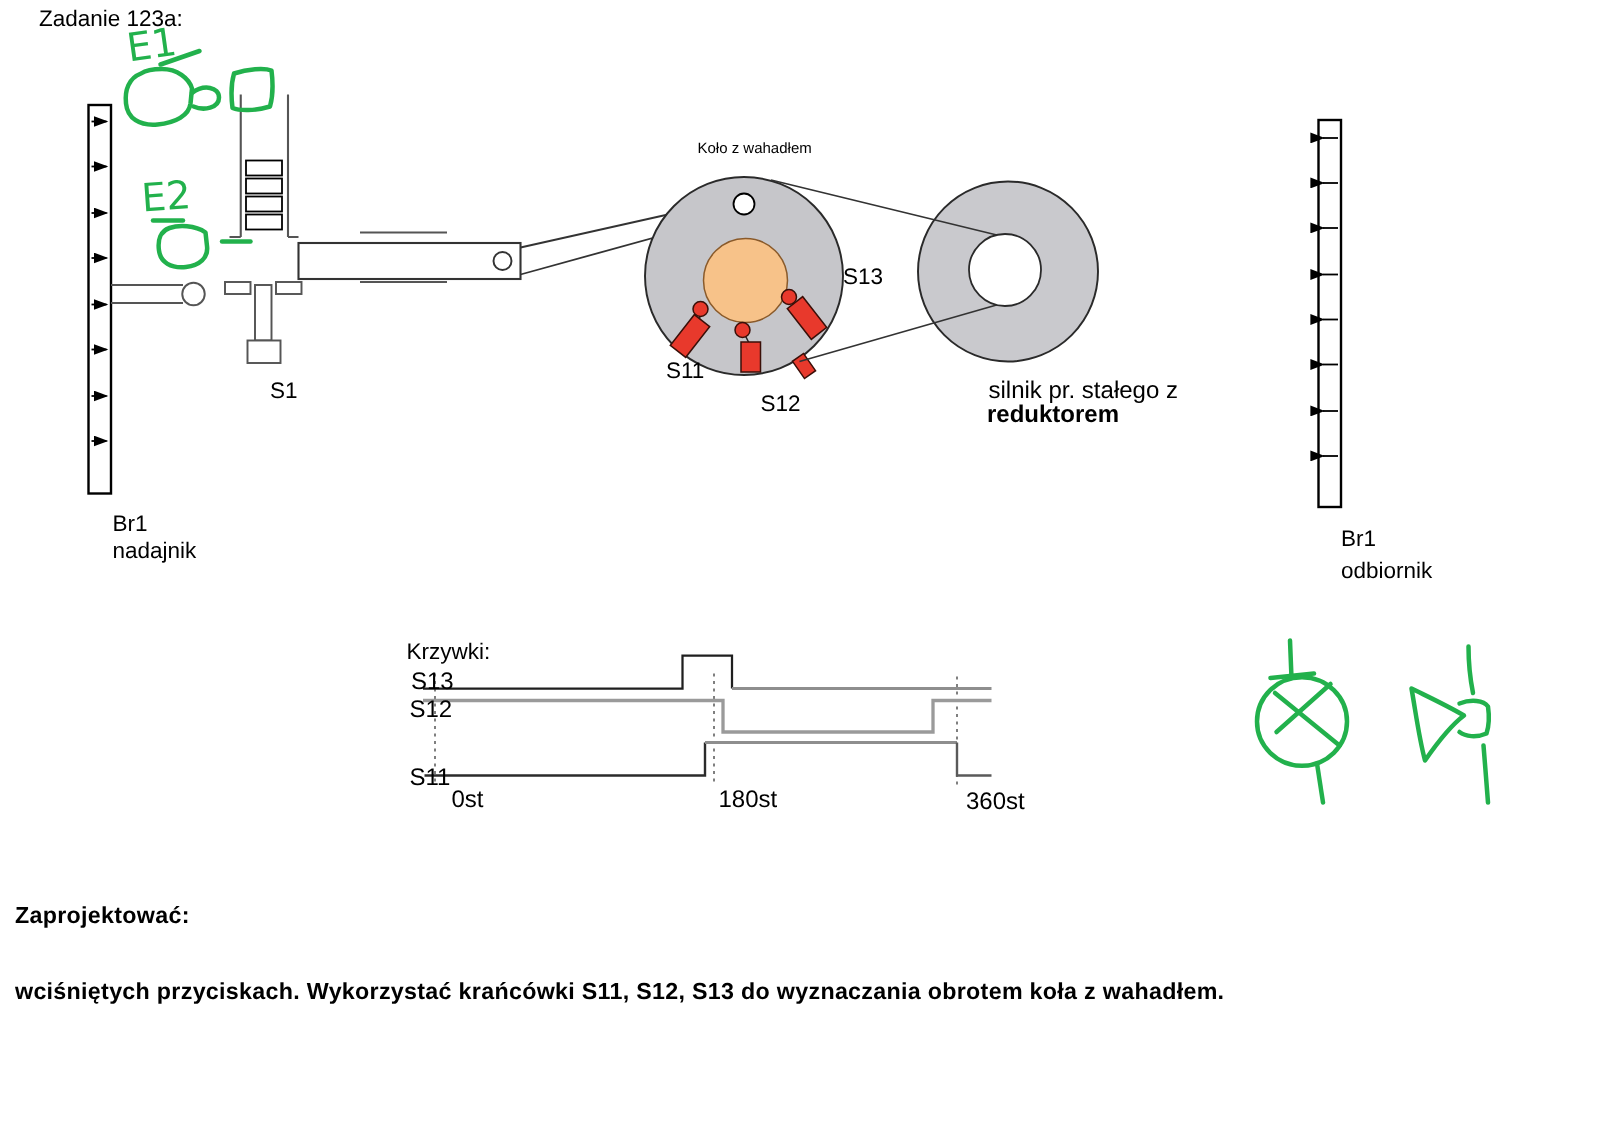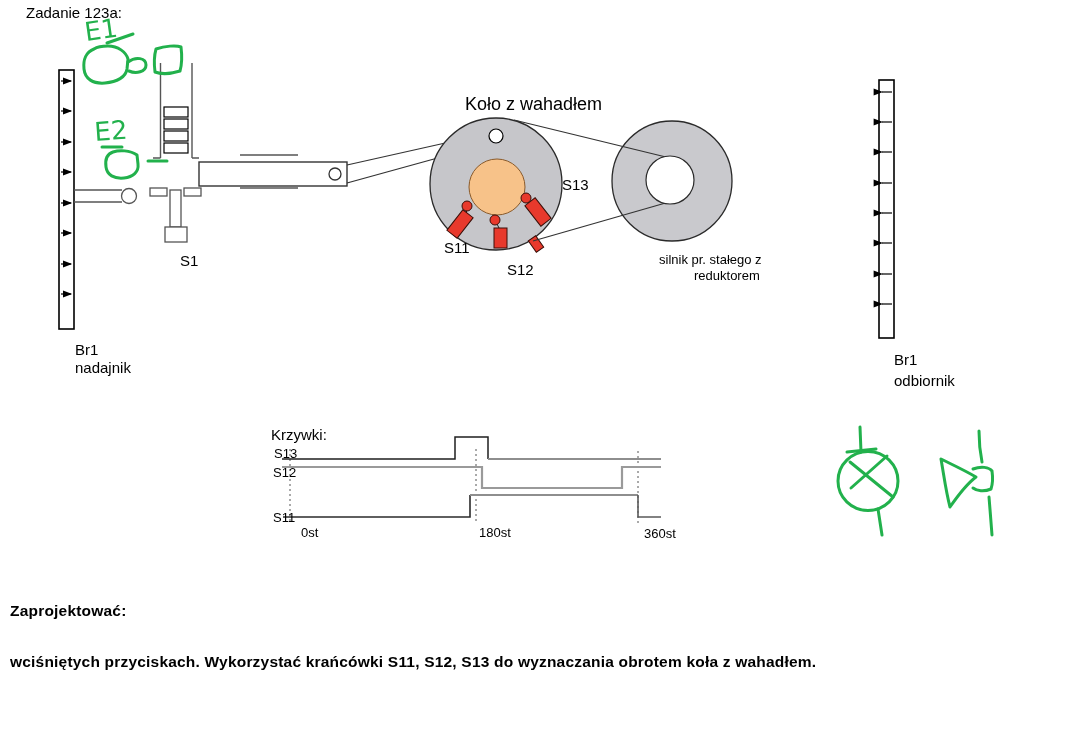--- a/index.html
+++ b/index.html
@@ -1,21 +1,21 @@
 <!DOCTYPE html>
 <html><head>
 <meta charset="utf-8">
 <style>
   html,body{margin:0;padding:0;background:#fff;}
   .stage{position:relative;width:1081px;height:756px;background:#ffffff;overflow:hidden;
          font-family:"Liberation Sans",sans-serif;color:#000;}
   .stage svg{position:absolute;left:0;top:0;}
   .label{position:absolute;white-space:pre;line-height:1.16;margin-left:18px;}
   .fs15{font-size:15px;}
-  .fs13{font-size:13px;}
+  .fs13{font-size:16px;}
   .bold{font-weight:normal;}
   .tasks{position:absolute;left:10px;top:568px;font-weight:bold;font-size:15.5px;
          letter-spacing:0.2px;line-height:17px;white-space:pre;}
   .hand-text{fill:#22b14c;font-family:"DejaVu Sans",sans-serif;font-size:26px;}
 </style>
 </head>
 <body>
 
 <div class="stage">
 
@@ -156,27 +156,27 @@
   <div class="label fs15" style="left:8px;top:4px;">Zadanie 123a:</div>
 
   <div class="label fs15" style="left:57px;top:341px;">Br1</div>
   <div class="label fs15" style="left:57px;top:359px;">nadajnik</div>
 
   <div class="label fs15" style="left:876px;top:351px;">Br1</div>
   <div class="label fs15" style="left:876px;top:372px;">odbiornik</div>
 
   <div class="label fs15" style="left:162px;top:252px;">S1</div>
 
-  <div class="label" style="left:447px;top:94px;font-size:18px;">Koło z wahadłem</div>
+  <div class="label" style="left:447px;top:94px;font-size:10px;">Koło z wahadłem</div>
   <div class="label fs15" style="left:426px;top:239px;">S11</div>
   <div class="label fs15" style="left:489px;top:261px;">S12</div>
   <div class="label fs15" style="left:544px;top:176px;">S13</div>
 
   <div class="label fs13" style="left:641px;top:252px;">silnik pr. stałego z</div>
-  <div class="label fs13" style="left:676px;top:268px;">reduktorem</div>
+  <div class="label fs13" style="left:640px;top:268px;font-weight:bold;">reduktorem</div>
 
   <div class="label fs15 bold" style="left:253px;top:426px;">Krzywki:</div>
   <div class="label fs13" style="left:256px;top:446px;">S13</div>
   <div class="label fs13" style="left:255px;top:465px;">S12</div>
   <div class="label fs13" style="left:255px;top:510px;">S11</div>
   <div class="label fs13" style="left:283px;top:525px;">0st</div>
   <div class="label fs13" style="left:461px;top:525px;">180st</div>
   <div class="label fs13" style="left:626px;top:526px;">360st</div>
 
   <div class="tasks">

